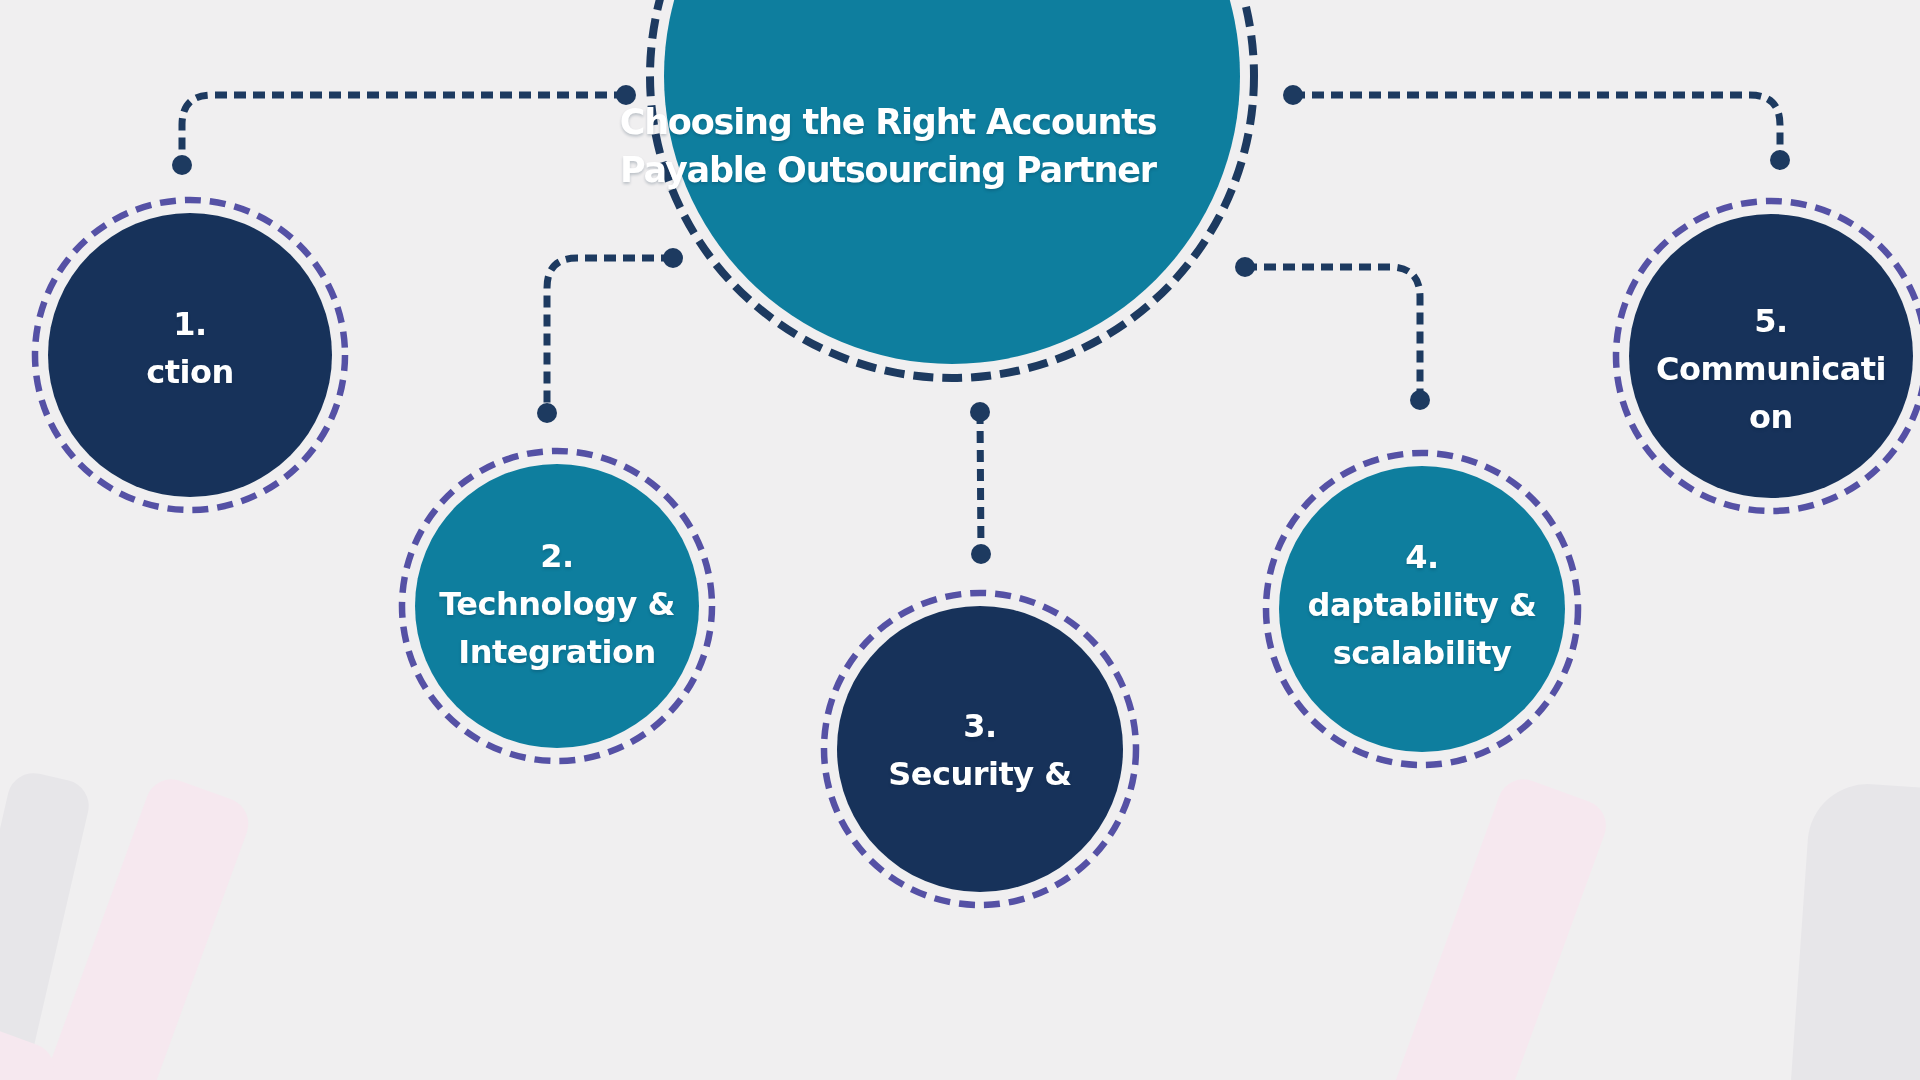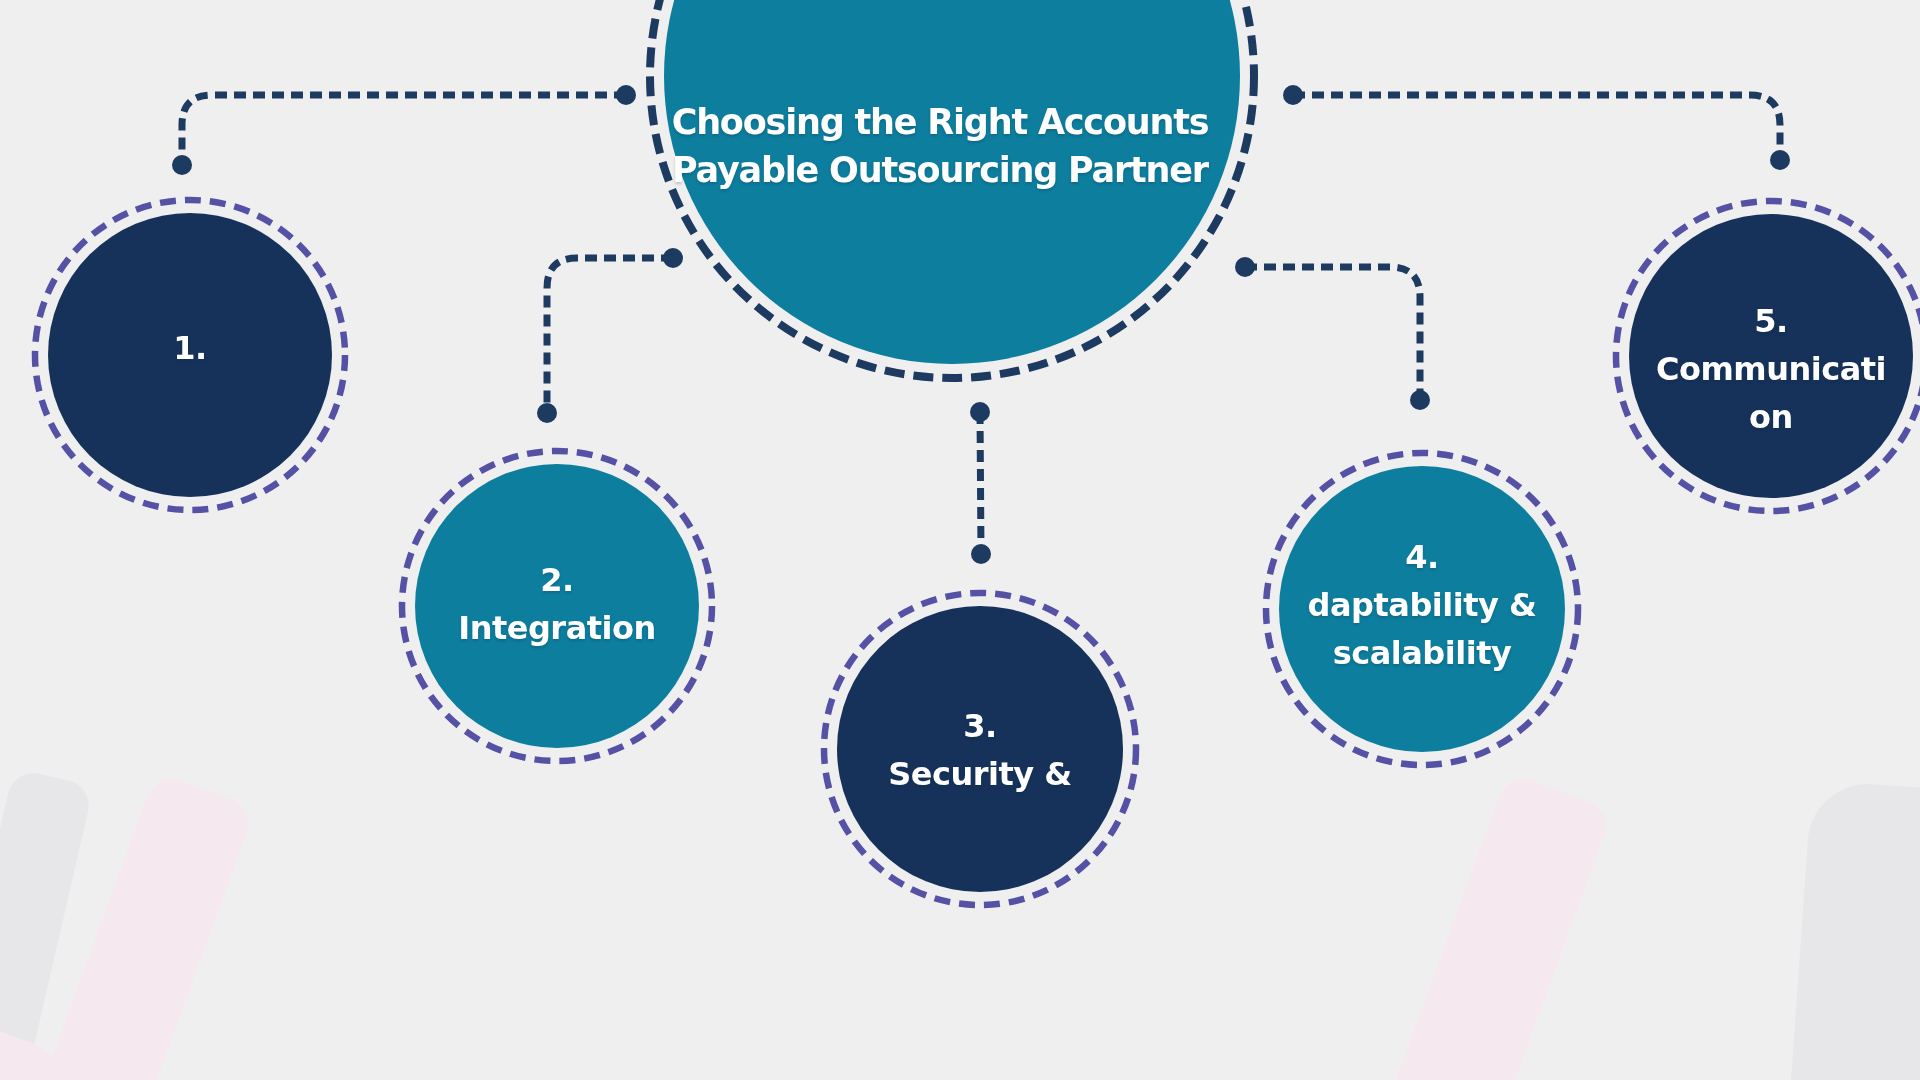--- a/index.html
+++ b/index.html
@@ -23,21 +23,21 @@
 
   svg.diagram{position:absolute;left:0;top:0;}
 
   
   .txt{
     position:absolute;transform:translate(-50%,-50%);
     text-align:center;color:#ffffff;font-weight:700;
     text-shadow:0 2px 3px rgba(10,35,60,.22);
   }
   .txt div{white-space:nowrap;}
-  .hub-title{font-size:35px;line-height:48px;letter-spacing:-1.2px;left:940px;top:146px;}
+  .hub-title{font-size:35px;line-height:48px;letter-spacing:-1.2px;left:888px;top:146px;}
   .node-txt{font-size:32px;line-height:48px;letter-spacing:-0.5px;}
   .node-txt-1{left:190px;top:348px;}
   .node-txt-2{left:557px;top:604px;}
   .node-txt-3{left:980px;top:750px;}
   .node-txt-4{left:1422px;top:605px;}
   .node-txt-5{left:1771px;top:369px;}
 </style>
 </head>
 <body>
 
@@ -100,24 +100,26 @@
     <circle cx="1771" cy="356" r="142" fill="#17325a"></circle>
   </svg>
 
   <div class="txt hub-title">
     <div>Choosing the Right Accounts</div>
     <div>Payable Outsourcing Partner</div>
   </div>
 
   <div class="txt node-txt node-txt-1">
     <div>1.</div>
+    <div>ction</div>
   </div>
 
   <div class="txt node-txt node-txt-2">
     <div>2.</div>
+    <div>Technology &amp;</div>
     <div>Integration</div>
   </div>
 
   <div class="txt node-txt node-txt-3">
     <div>3.</div>
     <div>Security &amp;</div>
   </div>
 
   <div class="txt node-txt node-txt-4">
     <div>4.</div>

